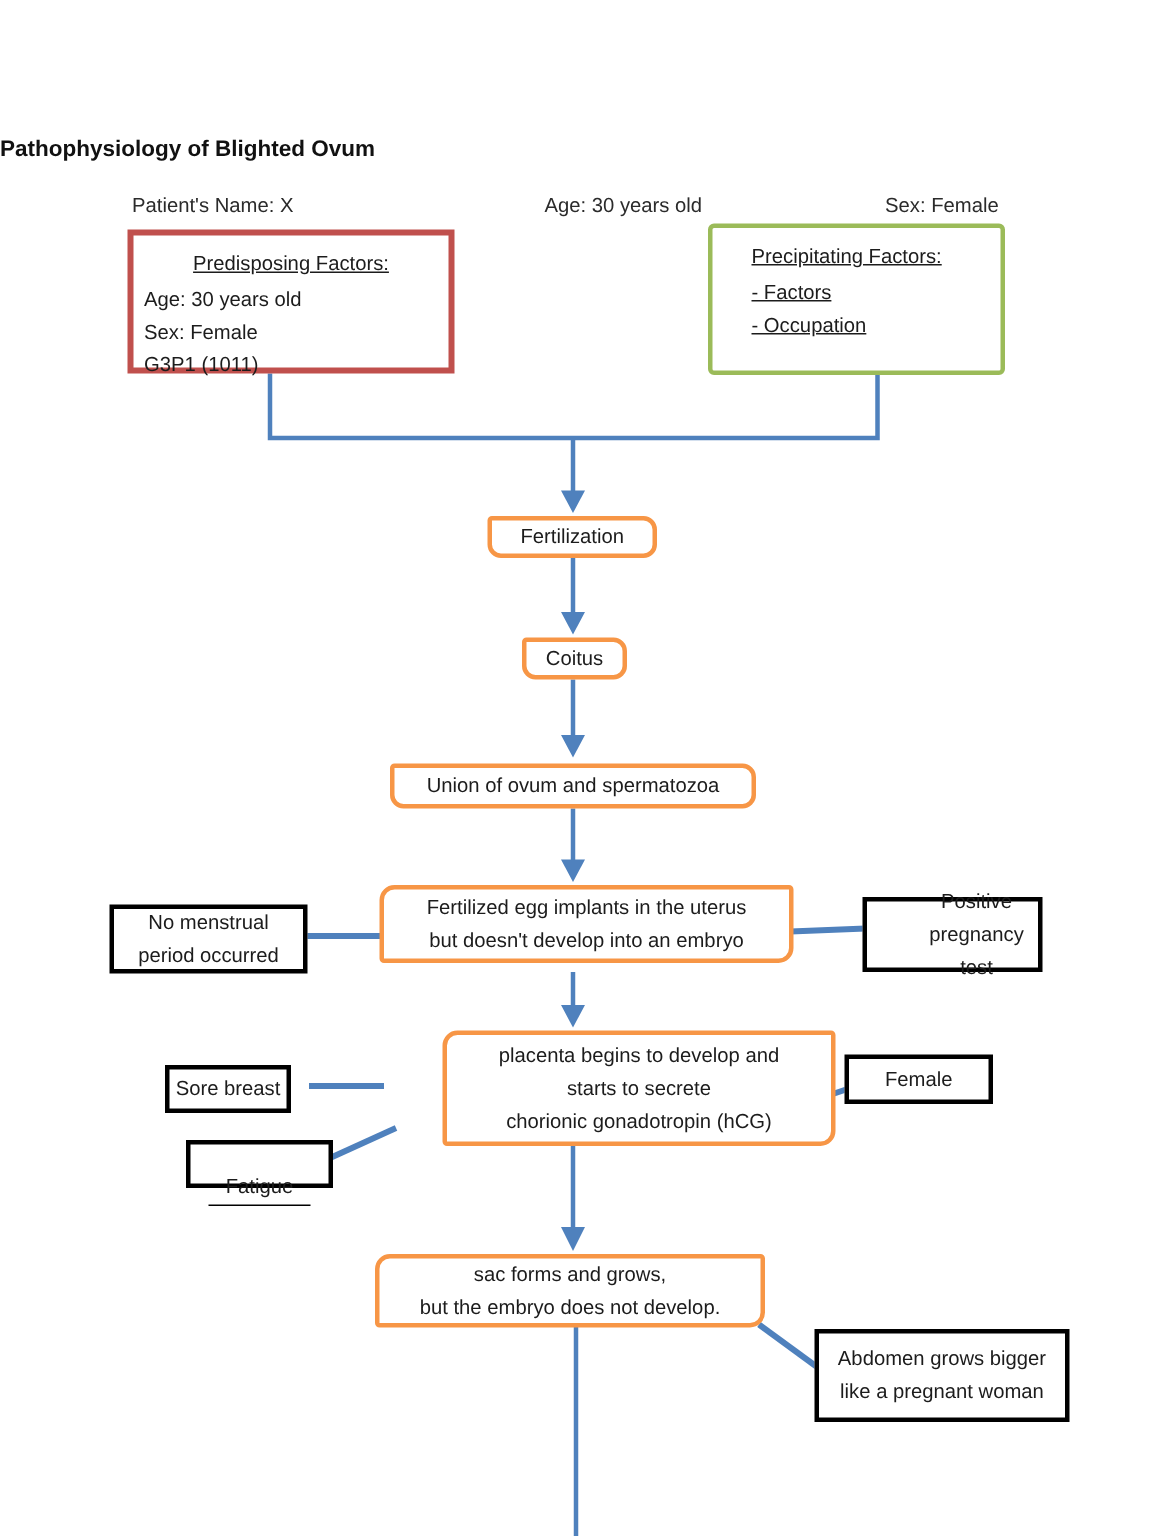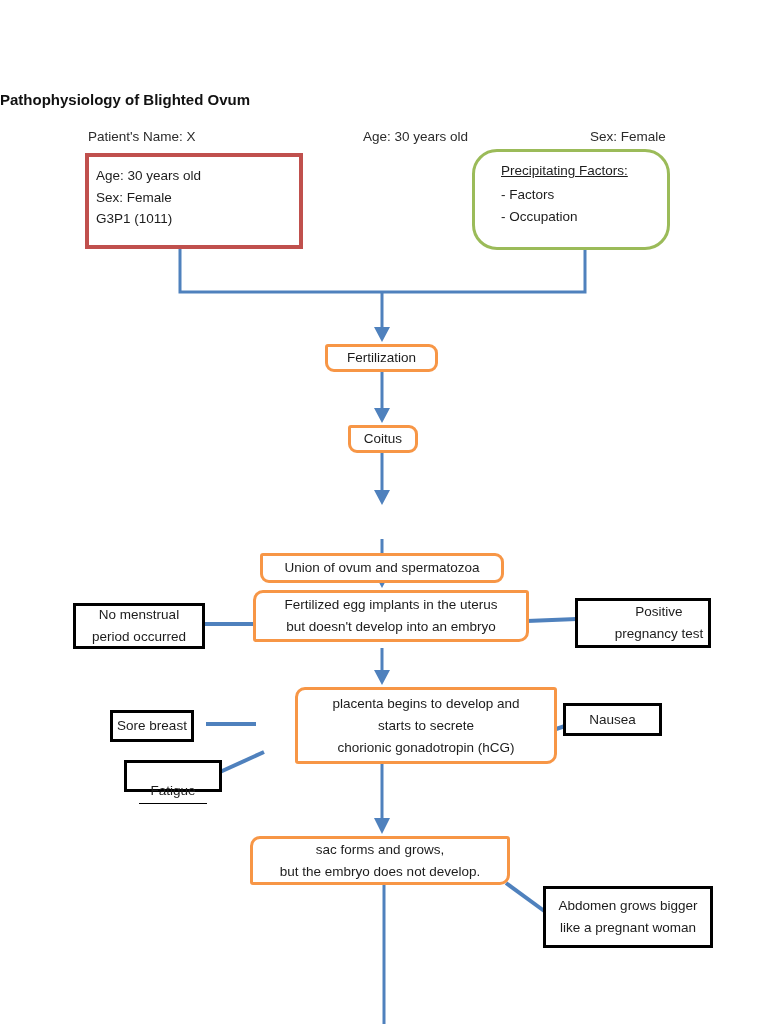--- a/index.html
+++ b/index.html
@@ -31,21 +31,21 @@
   .preline { white-space: pre-line; }
 
   .factor-box { display: block; text-align: left; padding-top: 8px; }
   .factor-heading { text-decoration: underline; font-size: 13.5px; }
   .factor-item { font-size: 13.5px; line-height: 21.5px; }
 
   .red-box   { border: 4px solid var(--predisposing-red, #c0504d); }
   .red-box .factor-heading { text-align: center; display: block; margin-bottom: 2px; }
   .red-box .factor-item { padding-left: 7px; }
 
-  .green-box { border: 3px solid var(--precipitating-green, #9bbb59); border-radius: 25px; }
+  .green-box { border: 3px solid var(--precipitating-green, #9bbb59); border-radius: 4px; text-decoration: underline; }
   .green-box .factor-heading, .green-box .factor-item { margin-left: 26px; }
   .green-box .factor-heading { display: inline-block; margin-bottom: 2px; }
   .green-box .factor-item { display: block; }
 
   .process { border: 3px solid var(--process-orange, #f79646); }
   .proc-round-tl { border-radius: 3px 9px 9px 9px; }   
   .proc-round-tr { border-radius: 10px 3px 10px 3px; } 
 
   .sign { border: 3px solid var(--sign-black, #000000); }
   .underlined-word { display: inline-block; border-bottom: 1.5px solid #000; padding: 0 11px 1px 11px; margin-top: 31px; }
@@ -87,57 +87,58 @@
 
     <path class="conn w3" d="M384,884 L384,1024"></path>
   </svg>
 
   <div class="title">Pathophysiology of Blighted Ovum</div>
   <span class="patient-label" style="left:88px;">Patient's Name: X</span>
   <span class="patient-label" style="left:363px;">Age: 30 years old</span>
   <span class="patient-label" style="left:590px;">Sex: Female</span>
 
   <div class="box red-box factor-box" style="left:85px; top:153px; width:218px; height:96px;">
+    <span class="factor-heading">Predisposing Factors:</span>
     <div class="factor-item">Age: 30 years old</div>
     <div class="factor-item">Sex: Female</div>
     <div class="factor-item">G3P1 (1011)</div>
   </div>
 
   <div class="box green-box factor-box" style="left:472px; top:149px; width:198px; height:101px;">
     <span class="factor-heading">Precipitating Factors:</span>
     <div class="factor-item">- Factors</div>
     <div class="factor-item">- Occupation</div>
   </div>
 
   <div class="box process proc-round-tl" style="left:325px; top:344px; width:113px; height:28px;">Fertilization</div>
 
   <div class="box process proc-round-tl" style="left:348px; top:425px; width:70px; height:28px;">Coitus</div>
 
-  <div class="box process proc-round-tl" style="left:260px; top:509px; width:244px; height:30px;margin-top:44px;">Union of ovum and spermatozoa</div>
+  <div class="box process proc-round-tl" style="left:260px; top:509px; width:244px; height:30px;">Union of ovum and spermatozoa</div>
 
   <div class="box process proc-round-tr preline" style="left:253px; top:590px; width:276px; height:52px;">Fertilized egg implants in the uterus
 but doesn't develop into an embryo</div>
 
   <div class="box process proc-round-tr preline" style="left:253px; top:687px; width:262px; height:77px;margin-left:42px;">placenta begins to develop and
 starts to secrete
 chorionic gonadotropin (hCG)</div>
 
   <div class="box process proc-round-tr preline" style="left:250px; top:836px; width:260px; height:49px;">sac forms and grows,
 but the embryo does not develop.</div>
 
   <div class="box sign preline" style="left:73px; top:603px; width:132px; height:46px;">No menstrual
 period occurred</div>
 
-  <div class="box sign preline" style="left:575px; top:598px; width:136px; height:50px;padding-left:32px;">Positive
+  <div class="box sign preline" style="left:575px; top:598px; width:120px; height:50px;padding-left:32px;">Positive
 pregnancy test</div>
 
   <div class="box sign" style="left:110px; top:710px; width:84px; height:32px;">Sore breast</div>
 
   <div class="box sign" style="left:124px; top:760px; width:98px; height:32px;">
     <span class="underlined-word">Fatigue</span>
   </div>
 
-  <div class="box sign" style="left:563px; top:703px; width:99px; height:33px;">Nausea</div>
+  <div class="box sign" style="left:563px; top:703px; width:99px; height:33px;">Female</div>
 
   <div class="box sign preline" style="left:543px; top:886px; width:170px; height:62px;">Abdomen grows bigger
 like a pregnant woman</div>
 
 </div>
 
 </body></html>

